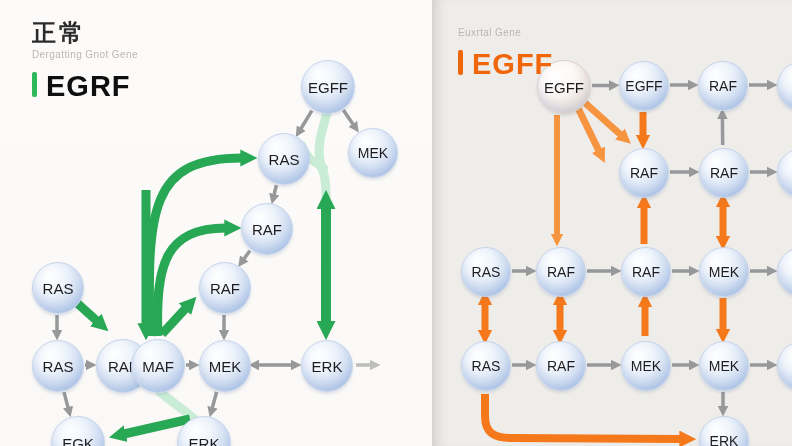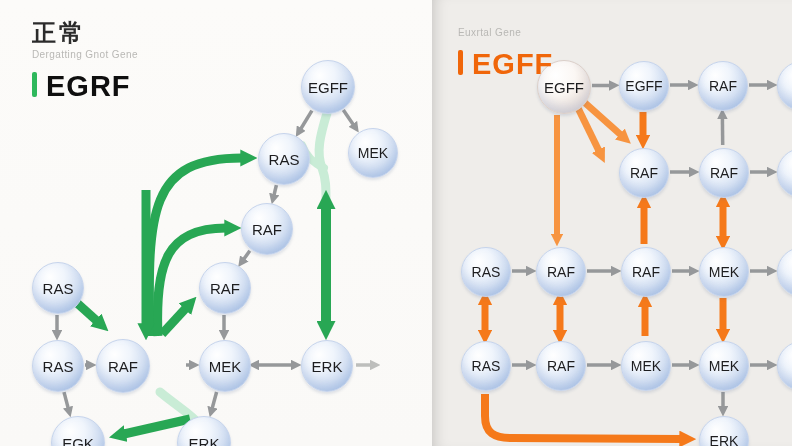--- a/index.html
+++ b/index.html
@@ -156,20 +156,23 @@
     </div>
     <div class="node" style="left: 32px; top: 262px; width: 50px; height: 50px; font-size: 15px;">
       <span>RAS</span>
     </div>
     <div class="node" style="left: 32px; top: 340px; width: 50px; height: 50px; font-size: 15px;">
       <span>RAS</span>
     </div>
     <div class="node" style="left: 96px; top: 339px; width: 52px; height: 52px; font-size: 15px;">
       <span>RAF</span>
     </div>
+    <div class="node" style="left: 131px; top: 339px; width: 52px; height: 52px; font-size: 15px;">
+      <span>MAF</span>
+    </div>
     <div class="node" style="left: 199px; top: 340px; width: 50px; height: 50px; font-size: 15px;">
       <span>MEK</span>
     </div>
     <div class="node" style="left: 301px; top: 340px; width: 50px; height: 50px; font-size: 15px;">
       <span>ERK</span>
     </div>
     <div class="node" style="left: 51px; top: 416px; width: 52px; height: 52px; font-size: 15px;">
       <span>EGK</span>
     </div>
     <div class="node" style="left: 177px; top: 416px; width: 52px; height: 52px; font-size: 15px;">

